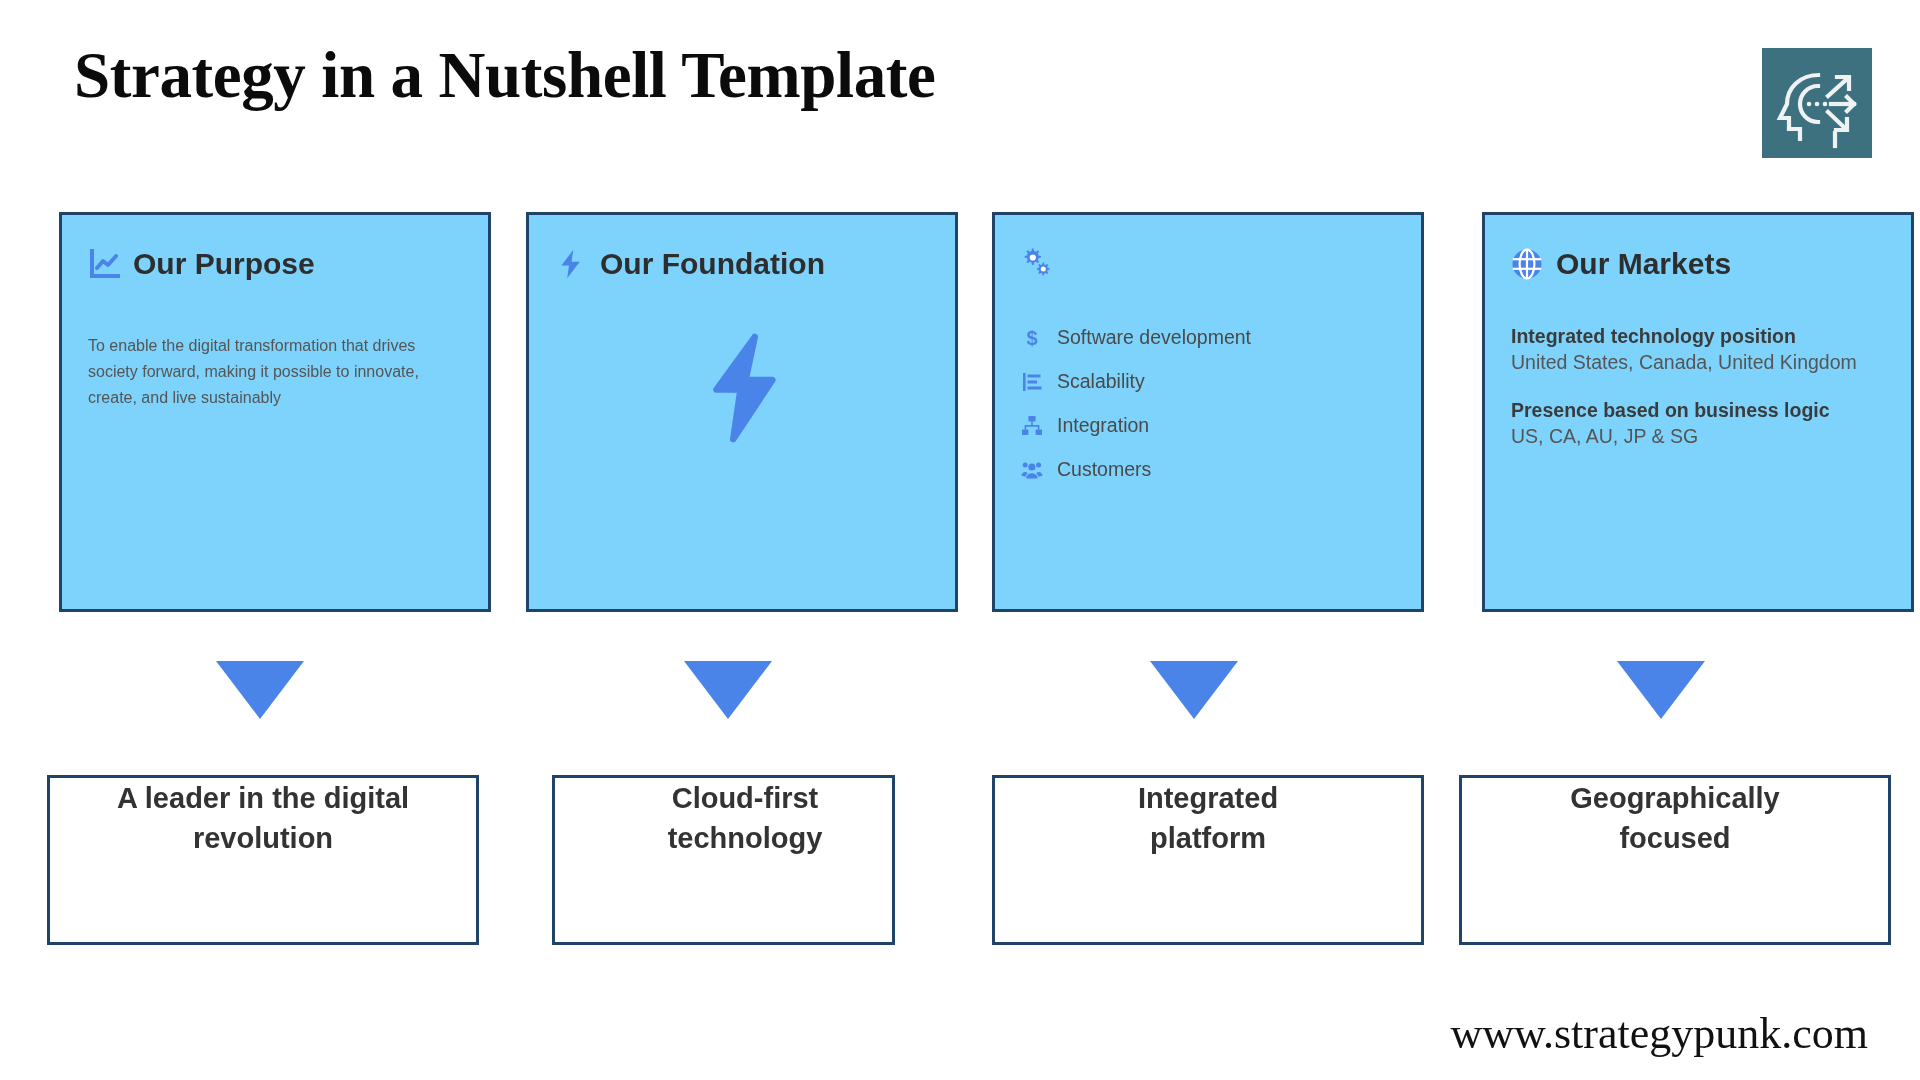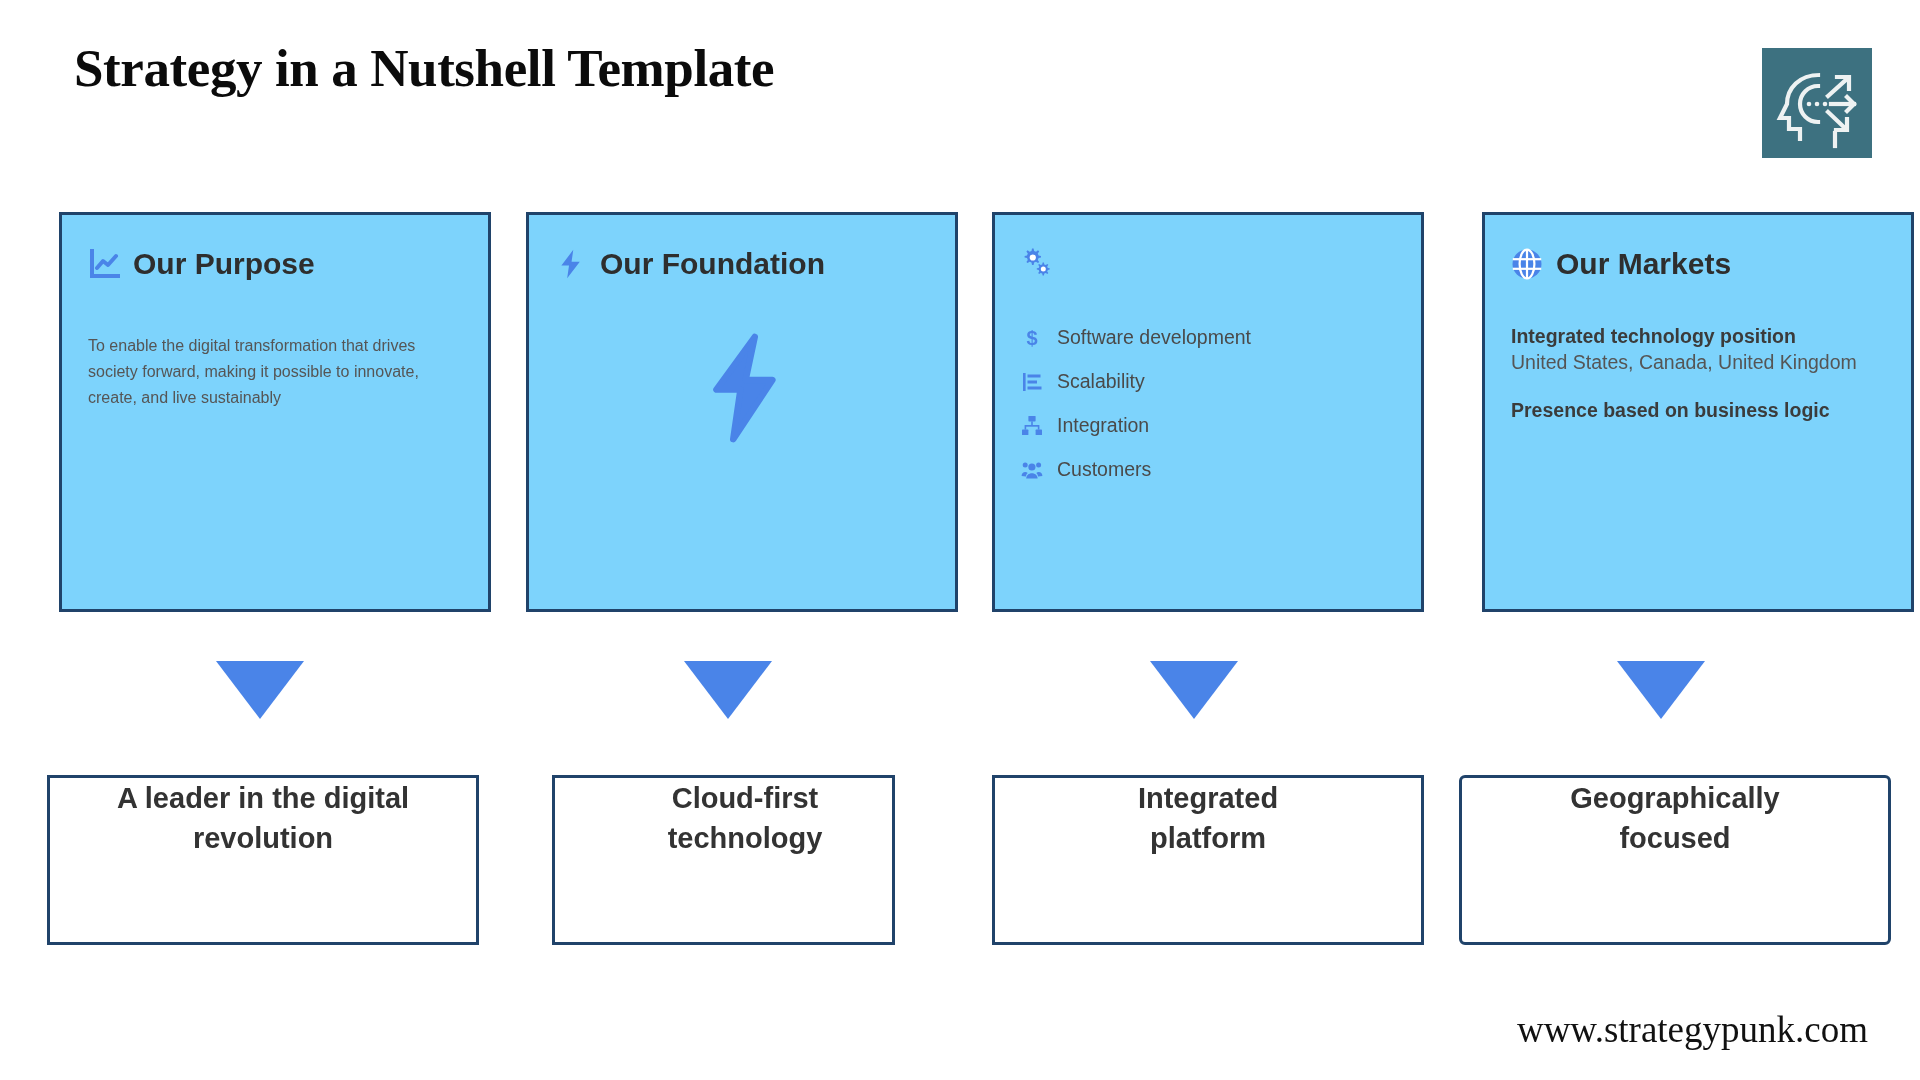--- a/index.html
+++ b/index.html
@@ -16,21 +16,21 @@
     -webkit-font-smoothing: antialiased;
   }
 
   
   #slide-title {
     position: absolute;
     left: 74px;
     top: 38px;
     font-family: "Liberation Serif", serif;
     font-weight: bold;
-    font-size: 53px;
+    font-size: 65px;
     letter-spacing: -0.4px;
     color: #0b0b0b;
     white-space: nowrap;
   }
 
   
   #brand-logo {
     position: absolute;
     left: 1762px;
     top: 48px;
@@ -170,37 +170,37 @@
     box-sizing: border-box;
     border: 3px solid #20436a;
     background: #ffffff;
     display: flex;
     justify-content: center;
     text-align: center;
   }
   .result-box.r1 { left: 47px;   width: 432px; }
   .result-box.r2 { left: 552px;  width: 343px; padding-left: 43px; }
   .result-box.r3 { left: 992px;  width: 432px; }
-  .result-box.r4 { left: 1459px; width: 432px; border-radius: 6px; }
+  .result-box.r4 { left: 1459px; width: 432px; }
   .result-text {
     font-size: 29px;
     font-weight: bold;
     color: #333333;
     line-height: 40px;
     padding: 0 18px;
     white-space: pre-line;
   }
 
   
   #footer-url {
     position: absolute;
     right: 52px;
     top: 1008px;
     font-family: "Liberation Serif", serif;
-    font-size: 37px;
+    font-size: 44px;
     color: #111111;
     white-space: nowrap;
   }
 </style>
 </head>
 <body>
 
 <div id="slide-title">Strategy in a Nutshell Template</div>
 
 <div id="brand-logo">
@@ -349,20 +349,21 @@
     <span class="card-title">Our Markets</span>
   </div>
 
   <div id="markets-body">
     <div class="mk-block">
       <div class="mk-head">Integrated technology position</div>
       <div class="mk-text">United States, Canada, United Kingdom</div>
     </div>
     <div class="mk-block">
       <div class="mk-head">Presence based on business logic</div>
+      <div class="mk-text">US, CA, AU, JP &amp; SG</div>
     </div>
   </div>
 </div>
 
 <div class="arrow a1"></div>
 <div class="arrow a2"></div>
 <div class="arrow a3"></div>
 <div class="arrow a4"></div>
 
 <div class="result-box r1">

